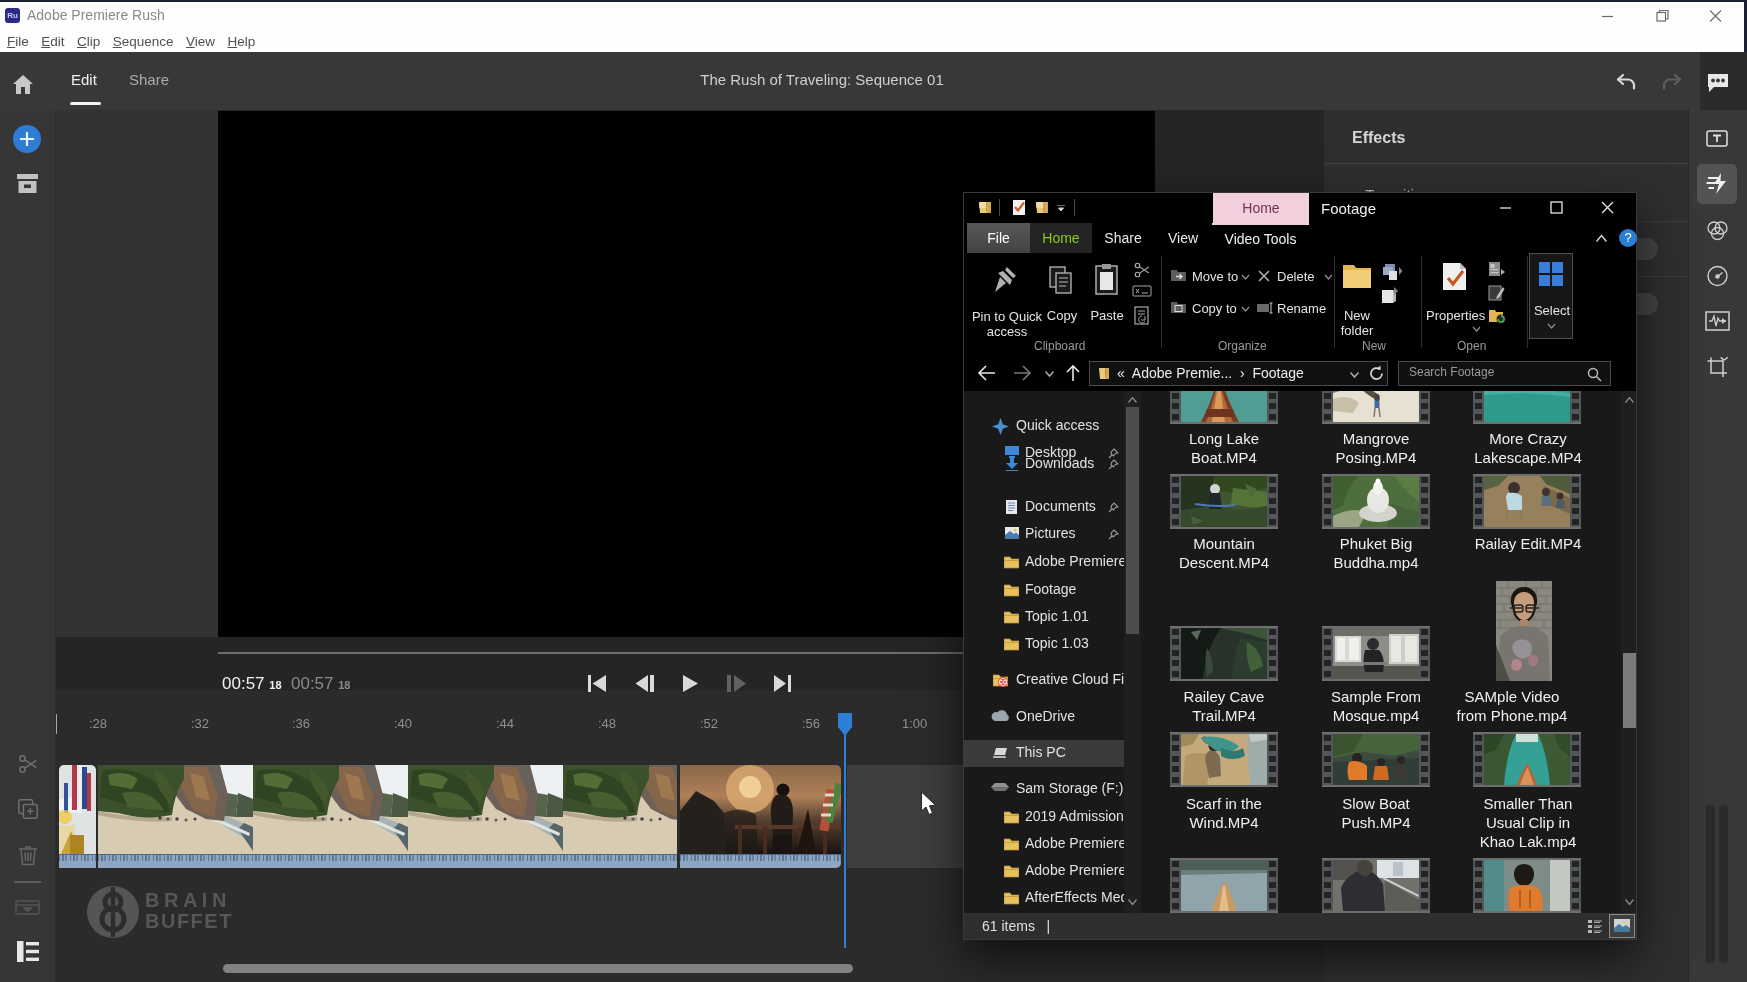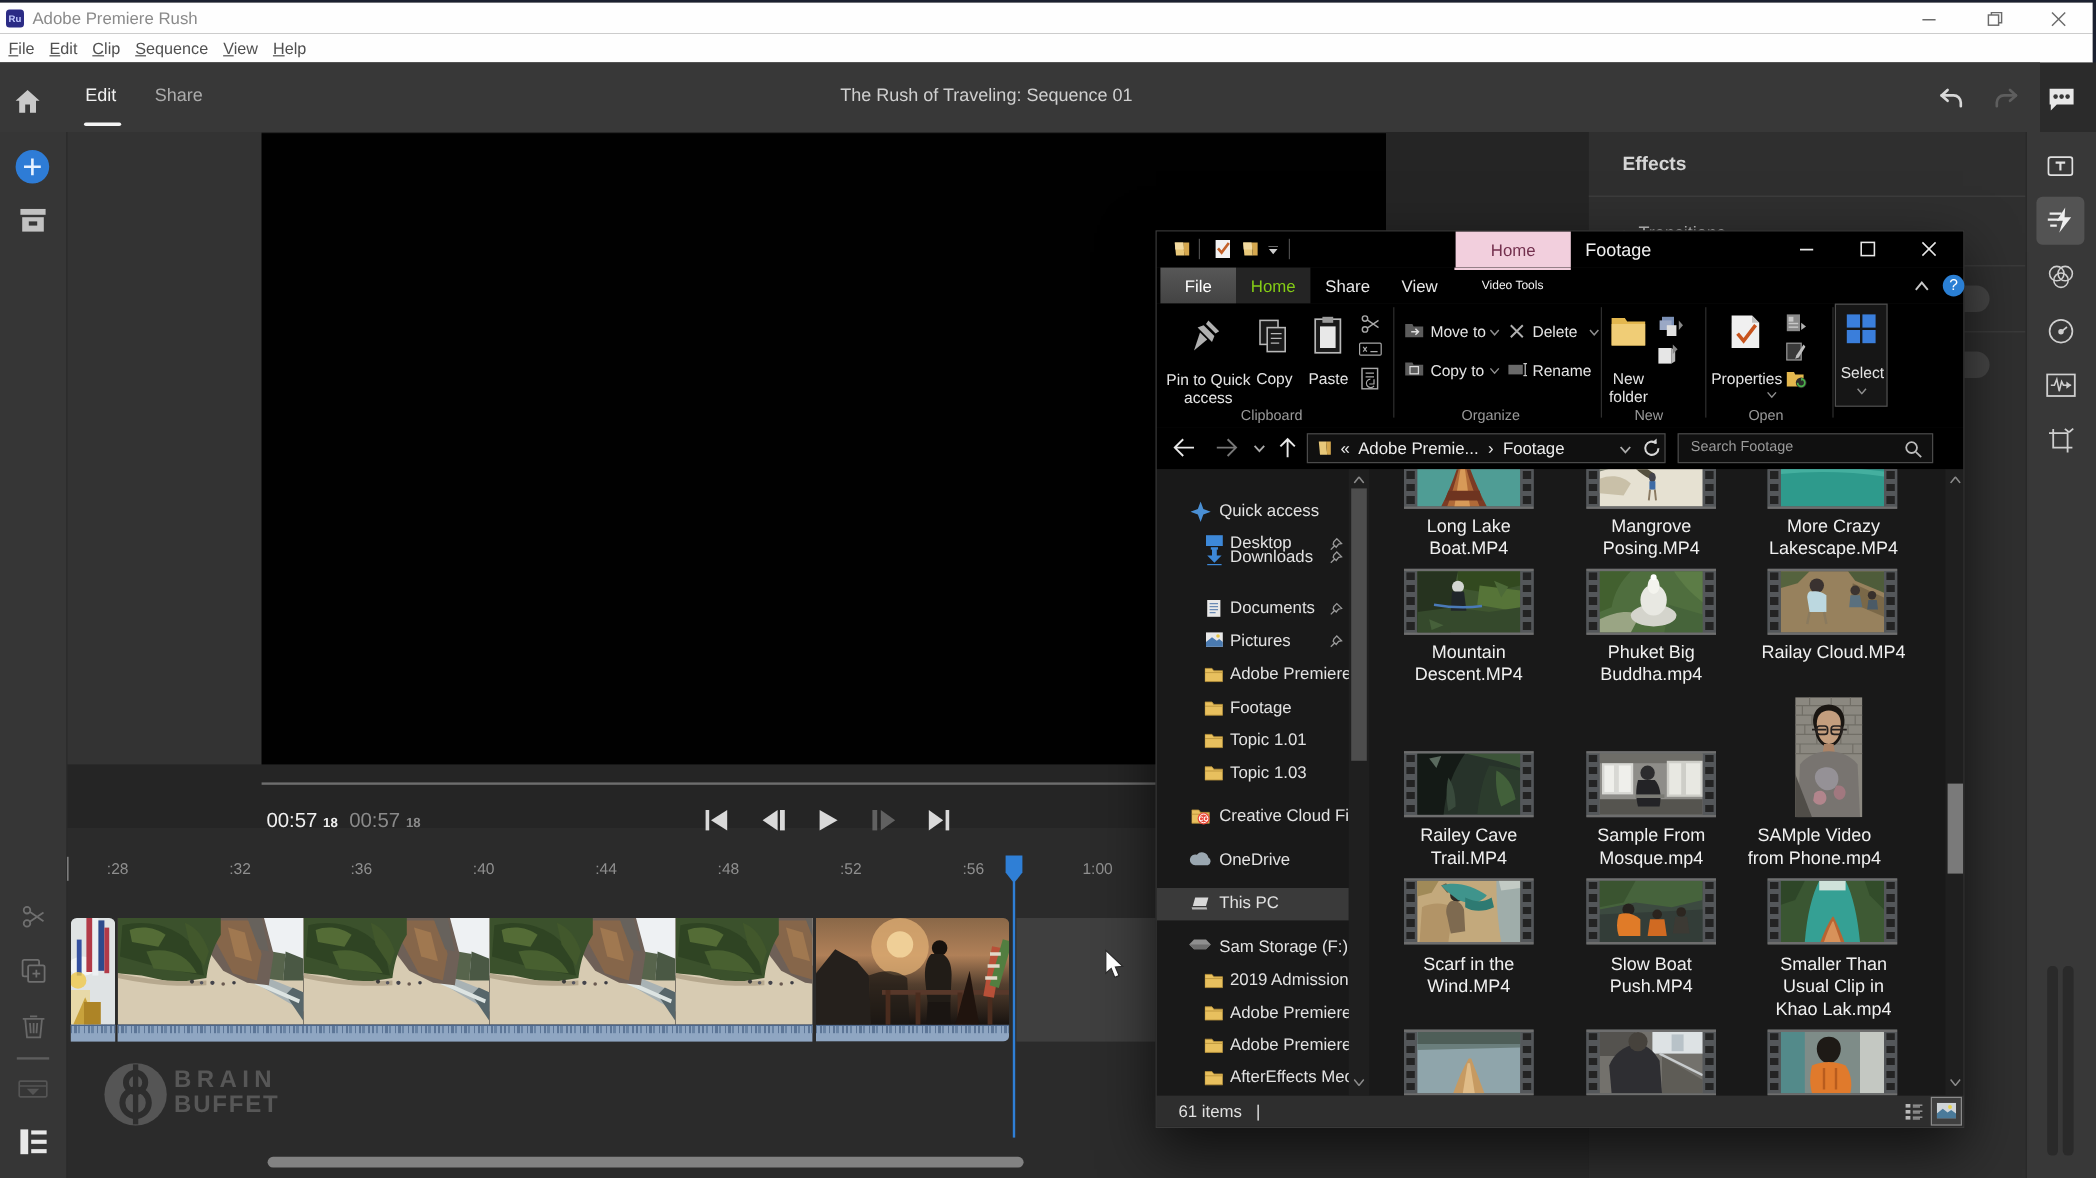--- a/index.html
+++ b/index.html
@@ -399,21 +399,21 @@
         <line x1="6" y1="11" x2="17" y2="11"></line>
         <rect x="57" y="5" width="11" height="11"></rect>
         <path d="M108 5 L119 16 M119 5 L108 16"></path>
       </svg>
     </div>
     <div class="abs" id="xtabs">
       <div class="abs" style="left:3px;top:0;width:63px;height:30px;background:linear-gradient(#575757,#434343);color:#fff;font-size:14px;text-align:center;line-height:30px;">File</div>
       <div class="abs" style="left:66px;top:0;width:62px;height:30px;background:#242424;color:#84cc16;font-size:14px;text-align:center;line-height:30px;">Home</div>
       <div class="abs" style="left:128px;top:0;width:62px;height:30px;color:#e8e8e8;font-size:14px;text-align:center;line-height:30px;">Share</div>
       <div class="abs" style="left:190px;top:0;width:58px;height:30px;color:#e8e8e8;font-size:14px;text-align:center;line-height:30px;">View</div>
-      <div class="abs" style="left:248px;top:0;width:97px;height:30px;border-top:2px solid #f2cfdd;color:#f2f2f2;font-size:10px;text-align:center;line-height:28px;">Video Tools</div>
+      <div class="abs" style="left:248px;top:0;width:97px;height:30px;border-top:2px solid #f2cfdd;color:#f2f2f2;font-size:14px;text-align:center;line-height:28px;">Video Tools</div>
       <svg class="abs" style="left:631px;top:11px" width="13" height="9" viewBox="0 0 13 9">
           <path d="M1.5 7.5 L6.5 1.5 L11.5 7.5" fill="none" stroke="#c8c8c8" stroke-width="1.6"></path>
         </svg>
       <div class="abs" style="left:655px;top:6px;width:18px;height:18px;border-radius:50%;background:#2a7fd4;color:#fff;font-size:13px;text-align:center;line-height:18px;">?</div>
     </div>
     <div class="abs" id="xribbon">
       <svg class="abs" style="left:26px;top:12px" width="30" height="32" viewBox="0 0 30 32">
         <g fill="#b0b0b0">
             <path d="M17 2 L26 11 L23 13 L15 5 Z"></path>
             <path d="M13 6 L22 15 L20 20 L8 8 Z"></path>
@@ -754,21 +754,21 @@
           </div>
         <div class="film" style="left:509px;top:83px;">
             <div class="spk"></div>
             <svg viewBox="0 0 86 51" preserveAspectRatio="none">
               <use href="#t6"></use>
             </svg>
             <div class="spk"></div>
           </div>
         <div class="flabel" style="left:184px;top:143px;">Mountain<br>Descent.MP4</div>
         <div class="flabel" style="left:336px;top:143px;">Phuket Big<br>Buddha.mp4</div>
-        <div class="flabel" style="left:488px;top:143px;">Railay Cloud.MP4</div>
+        <div class="flabel" style="left:488px;top:143px;">Railay Edit.MP4</div>
         <div class="film" style="left:206px;top:235px;">
             <div class="spk"></div>
             <svg viewBox="0 0 86 51" preserveAspectRatio="none">
               <use href="#t7"></use>
             </svg>
             <div class="spk"></div>
           </div>
         <div class="film" style="left:358px;top:235px;">
             <div class="spk"></div>
             <svg viewBox="0 0 86 51" preserveAspectRatio="none">

